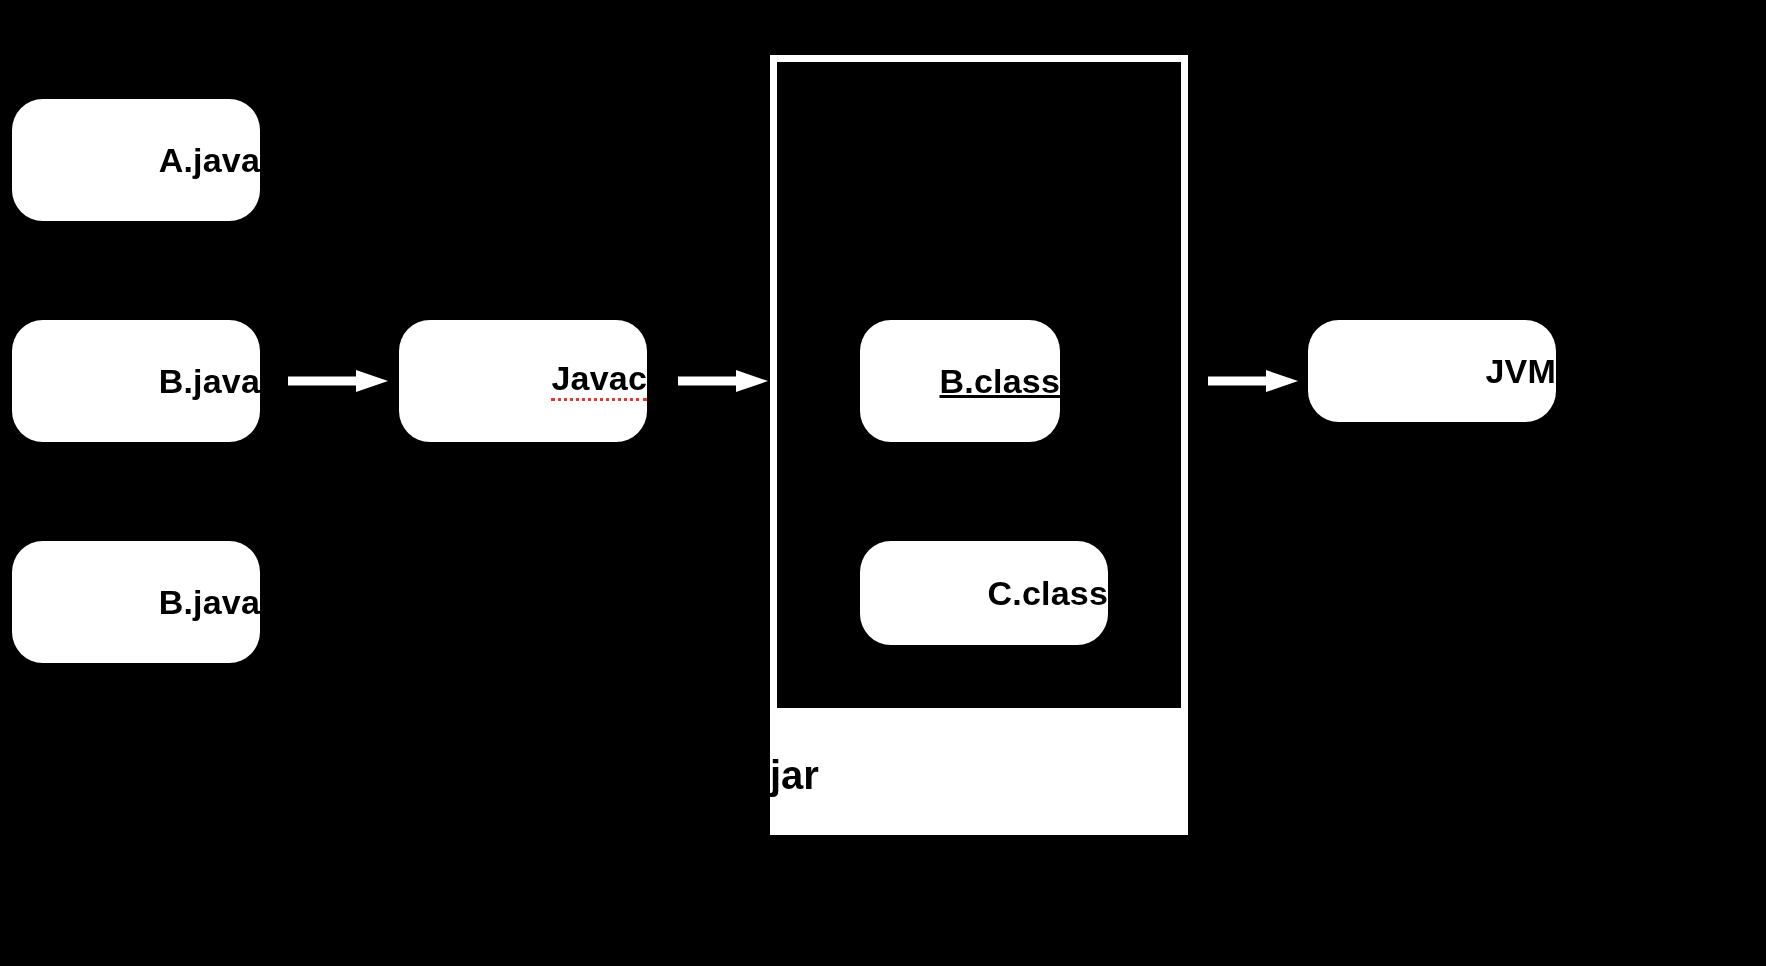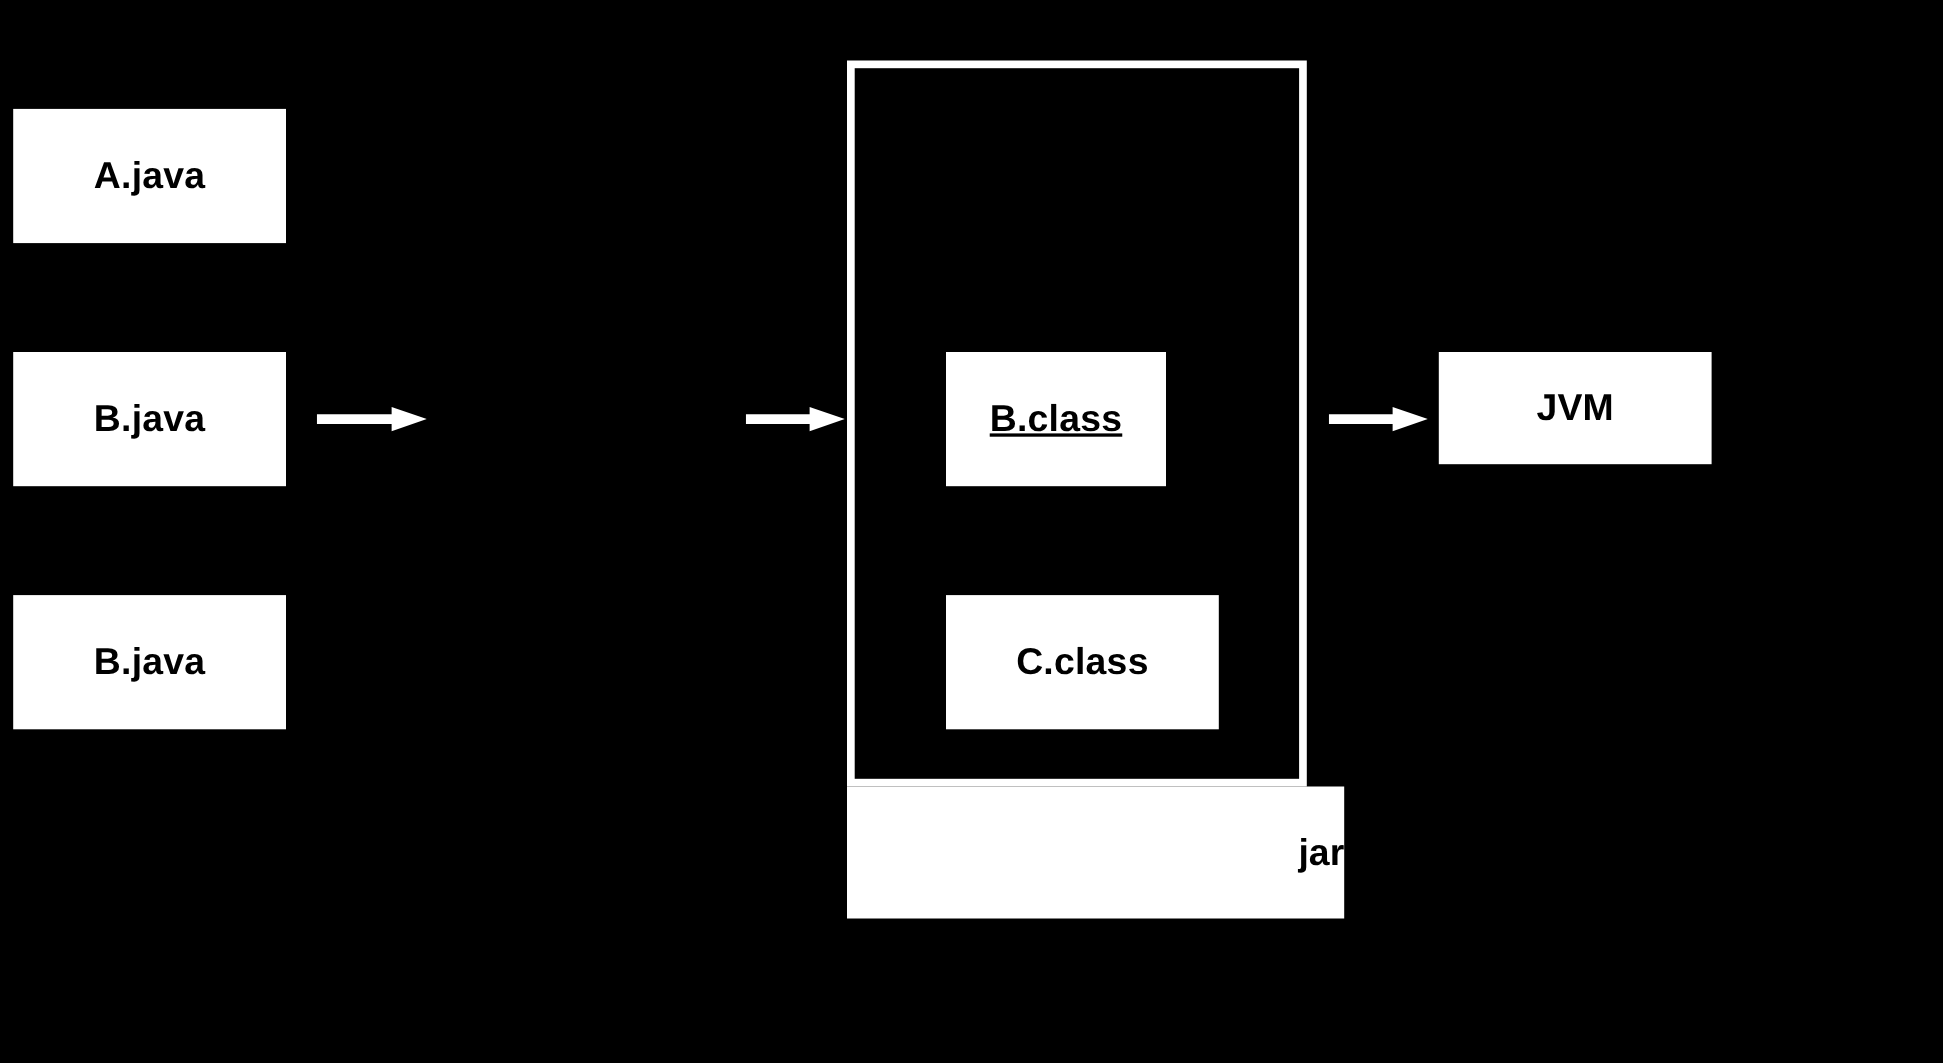--- a/index.html
+++ b/index.html
@@ -21,26 +21,27 @@
     width: 1766px;
     height: 966px;
     background: #000000;
   }
   .node {
     position: absolute;
     background: #ffffff;
     color: #000000;
     display: flex;
     align-items: center;
-    justify-content: center;
+    justify-content: flex-end;
     font-family: "Liberation Sans", sans-serif;
     font-weight: bold;
     font-size: 34px;
     letter-spacing: 0.2px;
     box-sizing: border-box;
+    border-radius: 31px;
   }
   .node-label {
     display: inline-block;
     line-height: 1;
   }
   .misspelled {
     border-bottom: 3px dotted #e8352b;
     padding-bottom: 3px;
   }
 
@@ -60,36 +61,36 @@
     width: 418px;
     height: 660px;
     border: 7px solid #ffffff;
     background: #000000;
     box-sizing: border-box;
   }
   #jar-footer {
     position: absolute;
     left: 770px;
     top: 715px;
-    width: 452px;
+    width: 418px;
     height: 120px;
     background: #ffffff;
     color: #000000;
     display: flex;
     align-items: center;
-    justify-content: flex-end;
+    justify-content: flex-start;
     font-weight: bold;
-    font-size: 34px;
+    font-size: 40px;
     box-sizing: border-box;
   }
 
   
   #cls-a   { left: 860px; top: 99px;  width: 248px; height: 122px; }
   #cls-b   { left: 860px; top: 320px; width: 200px; height: 122px; text-decoration: underline; }
-  #cls-c   { left: 860px; top: 541px; width: 248px; height: 122px; }
+  #cls-c   { left: 860px; top: 541px; width: 248px; height: 104px; }
 
   
   #jvm     { left: 1308px; top: 320px; width: 248px; height: 102px; }
 
   
   .arrow {
     position: absolute;
     height: 26px;
     display: block;
   }
@@ -112,20 +113,23 @@
 
   <div class="node" id="src-b2">
     <span class="node-label">B.java</span>
   </div>
 
   <svg class="arrow" id="arrow-src-javac" viewBox="0 0 100 26">
     <line x1="0" y1="13" x2="72" y2="13" stroke="#ffffff" stroke-width="9"></line>
     <polygon points="68,2 100,13 68,24" fill="#ffffff"></polygon>
   </svg>
 
+  <div class="node" id="javac">
+    <span class="node-label misspelled">Javac</span>
+  </div>
 
   <svg class="arrow" id="arrow-javac-jar" viewBox="0 0 90 26">
     <line x1="0" y1="13" x2="62" y2="13" stroke="#ffffff" stroke-width="9"></line>
     <polygon points="58,2 90,13 58,24" fill="#ffffff"></polygon>
   </svg>
 
   <div id="jar-container"></div>
 
 
   <div class="node" id="cls-b">

